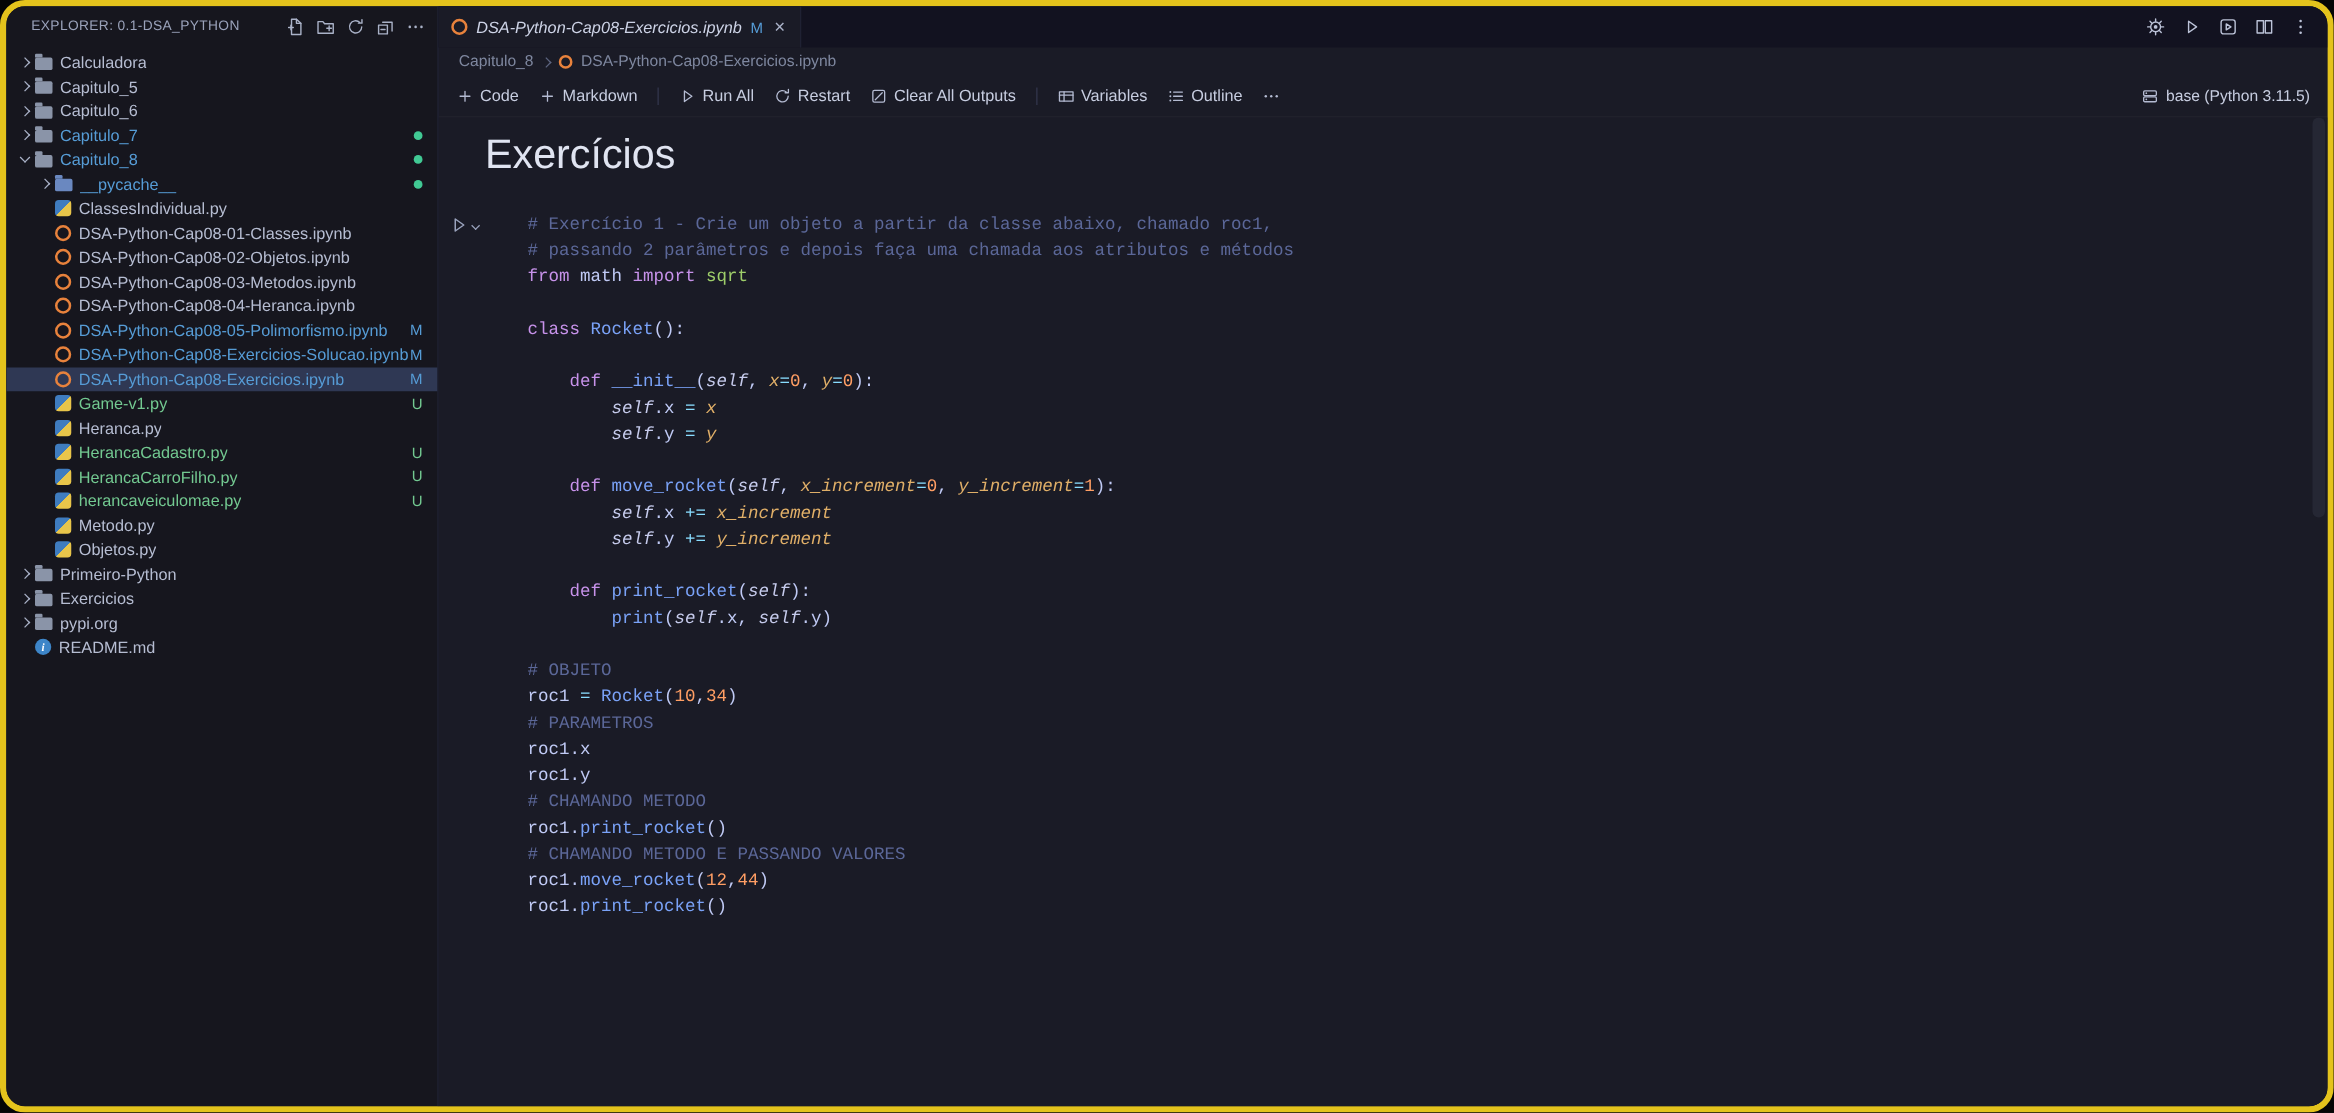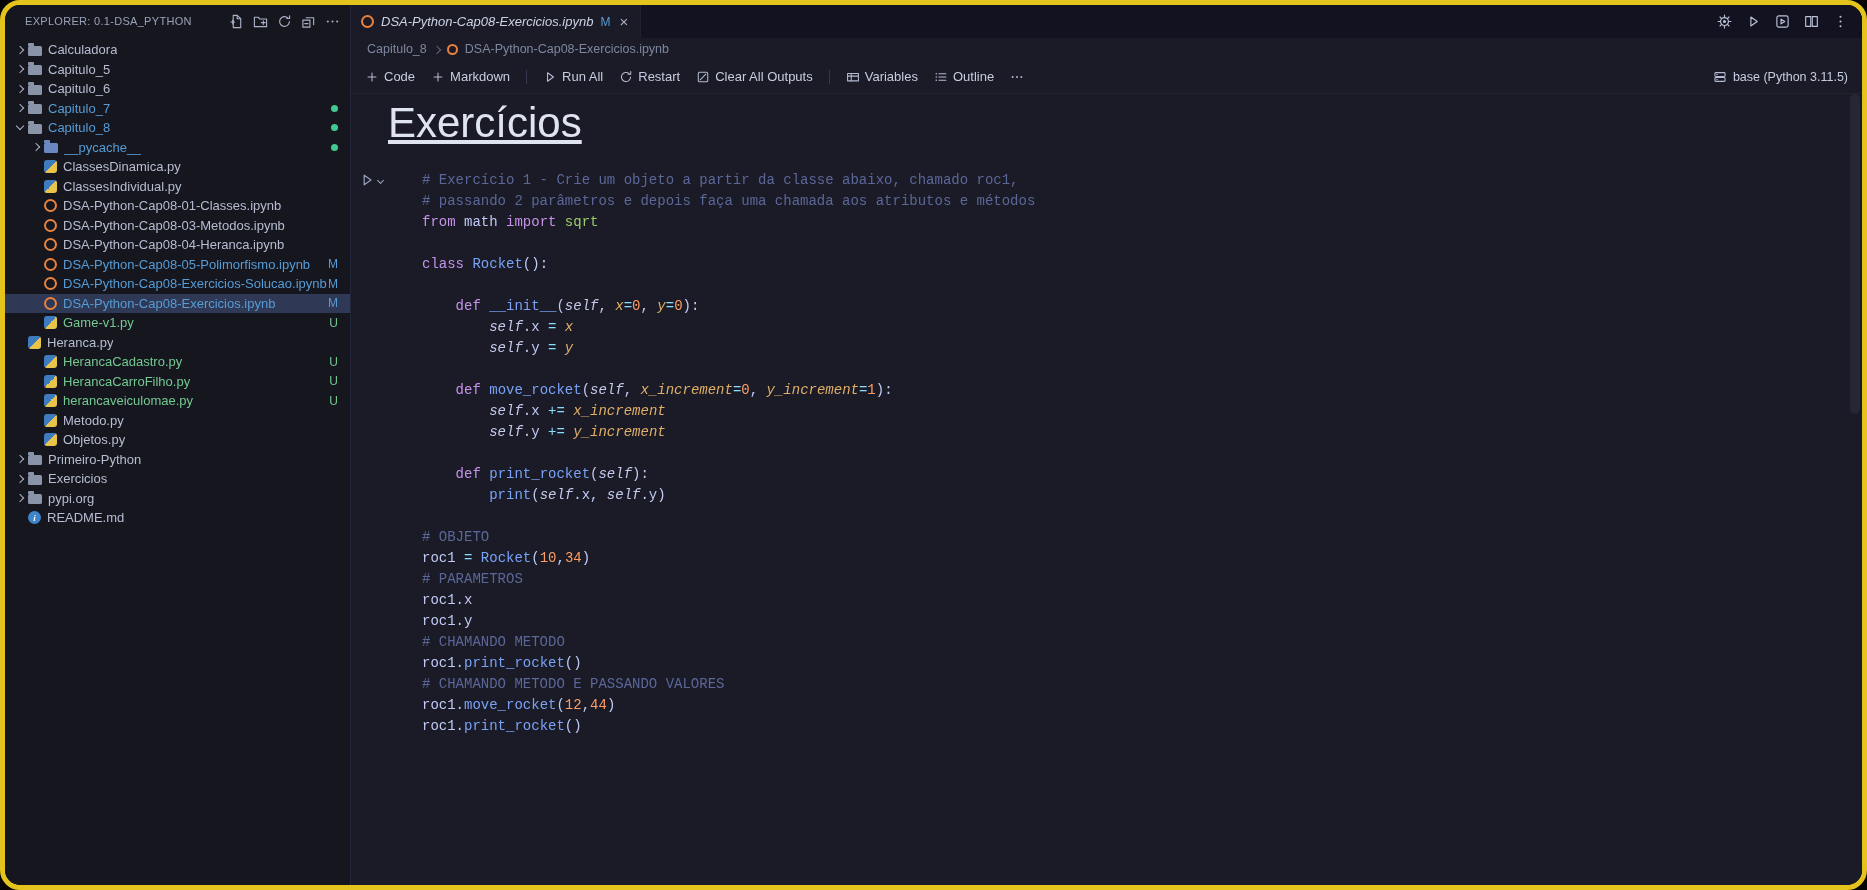--- a/index.html
+++ b/index.html
@@ -69,21 +69,21 @@
   .tb-items { display:flex; align-items:center; gap:16px; color:#c7cde0; font-size:13px; }
   .tb-item { display:flex; align-items:center; gap:5px; cursor:pointer; white-space:nowrap; }
   .tb-item .ic { display:inline-flex; color:#b4bbd2; }
   .tb-divider { width:1px; height:14px; background:#33374d; }
   .kernel { display:flex; align-items:center; gap:6px; padding-right:14px; color:#c7cde0; font-size:12.5px; cursor:pointer; white-space:nowrap; }
   .kernel .ic { display:inline-flex; color:#b4bbd2; }
 
   
   .nb { flex:1; min-height:0; position:relative; overflow:hidden; background:var(--bg,#1a1b26); }
   .md-cell { padding:8px 0 22px 37px; cursor:pointer; }
-  .md-cell h1 { font-size:42px; line-height:42px; font-weight:500; color:#e0e4f1;text-decoration:underline; }
+  .md-cell h1 { font-size:33px; line-height:42px; font-weight:500; color:#e0e4f1; }
 
   .code-cell { display:flex; padding-top:4px; }
   .gutter { width:71px; flex:none; display:flex; align-items:flex-start; gap:3px; padding:2px 0 0 8px; color:#9aa3bd; }
   .run-btn { display:inline-flex; cursor:pointer; }
   .gutter .chev { width:5px; height:5px; margin-top:6px; cursor:pointer; }
 
   .code { font-family:Liberation Mono, monospace; font-size:14px; line-height:21px; white-space:pre; color:var(--fg,#c0caf5); cursor:text; }
   .code-line { min-height:21px; }
   .tok-pl { color:var(--fg,#c0caf5); }
   .tok-cm { color:var(--cm,#5b6798); }
@@ -194,35 +194,35 @@
             </span>
             <span class="fic folder-blue"></span>
             <span class="tlabel">__pycache__</span>
             <span class="tright">
               <span class="gitdot"></span>
             </span>
           </div>
           <div class="trow" style="padding-left: 22px;">
             <span class="chev-slot"></span>
             <span class="fic py"></span>
-            <span class="tlabel">ClassesDinamica.py</span>
-            <span class="tright"></span>
-          </div>
-          <div class="trow" style="padding-left: 22px;">
-            <span class="chev-slot"></span>
-            <span class="fic py"></span>
             <span class="tlabel">ClassesIndividual.py</span>
             <span class="tright"></span>
           </div>
           <div class="trow" style="padding-left: 22px;">
             <span class="chev-slot"></span>
             <span class="fic ipynb"></span>
             <span class="tlabel">DSA-Python-Cap08-01-Classes.ipynb</span>
             <span class="tright"></span>
           </div>
+          <div class="trow" style="padding-left: 22px;">
+            <span class="chev-slot"></span>
+            <span class="fic ipynb"></span>
+            <span class="tlabel">DSA-Python-Cap08-02-Objetos.ipynb</span>
+            <span class="tright"></span>
+          </div>
           <div class="trow" style="padding-left: 22px; text-align: right;">
             <span class="chev-slot"></span>
             <span class="fic ipynb"></span>
             <span class="tlabel">DSA-Python-Cap08-03-Metodos.ipynb</span>
             <span class="tright"></span>
           </div>
           <div class="trow" style="padding-left: 22px;">
             <span class="chev-slot"></span>
             <span class="fic ipynb"></span>
             <span class="tlabel">DSA-Python-Cap08-04-Heranca.ipynb</span>
@@ -253,21 +253,21 @@
             </span>
           </div>
           <div class="trow c-new" style="padding-left: 22px;">
             <span class="chev-slot"></span>
             <span class="fic py"></span>
             <span class="tlabel">Game-v1.py</span>
             <span class="tright">
               <span class="badge">U</span>
             </span>
           </div>
-          <div class="trow" style="padding-left: 6px;">
+          <div class="trow" style="padding-left: 22px;">
             <span class="chev-slot"></span>
             <span class="fic py"></span>
             <span class="tlabel">Heranca.py</span>
             <span class="tright"></span>
           </div>
           <div class="trow c-new" style="padding-left: 22px;">
             <span class="chev-slot"></span>
             <span class="fic py"></span>
             <span class="tlabel">HerancaCadastro.py</span>
             <span class="tright">

